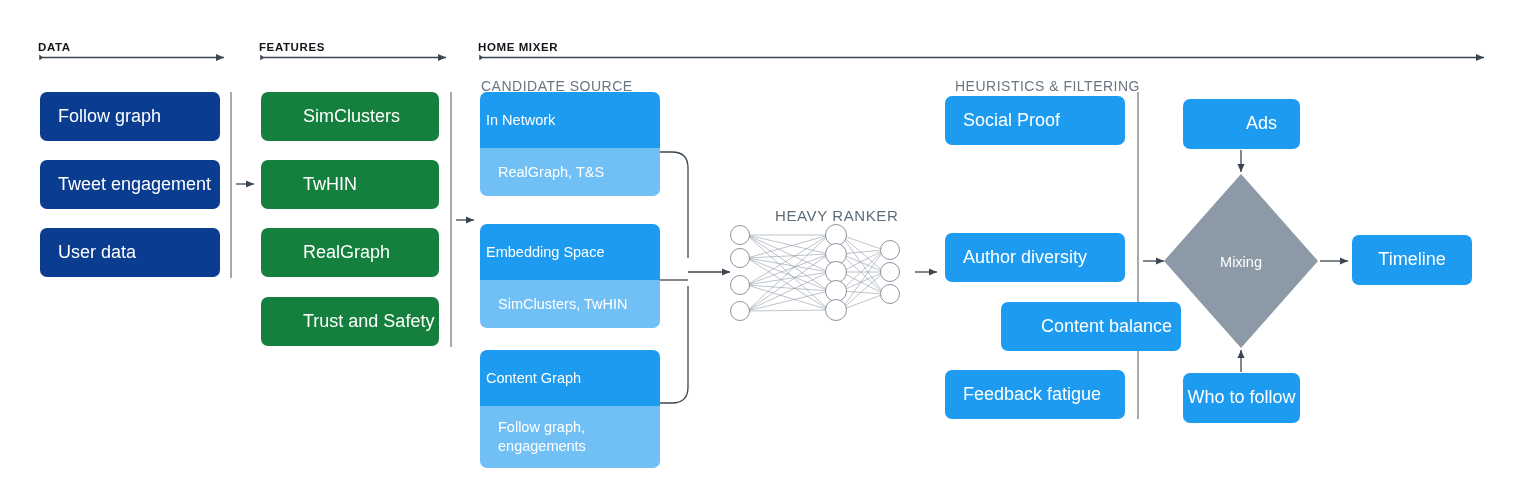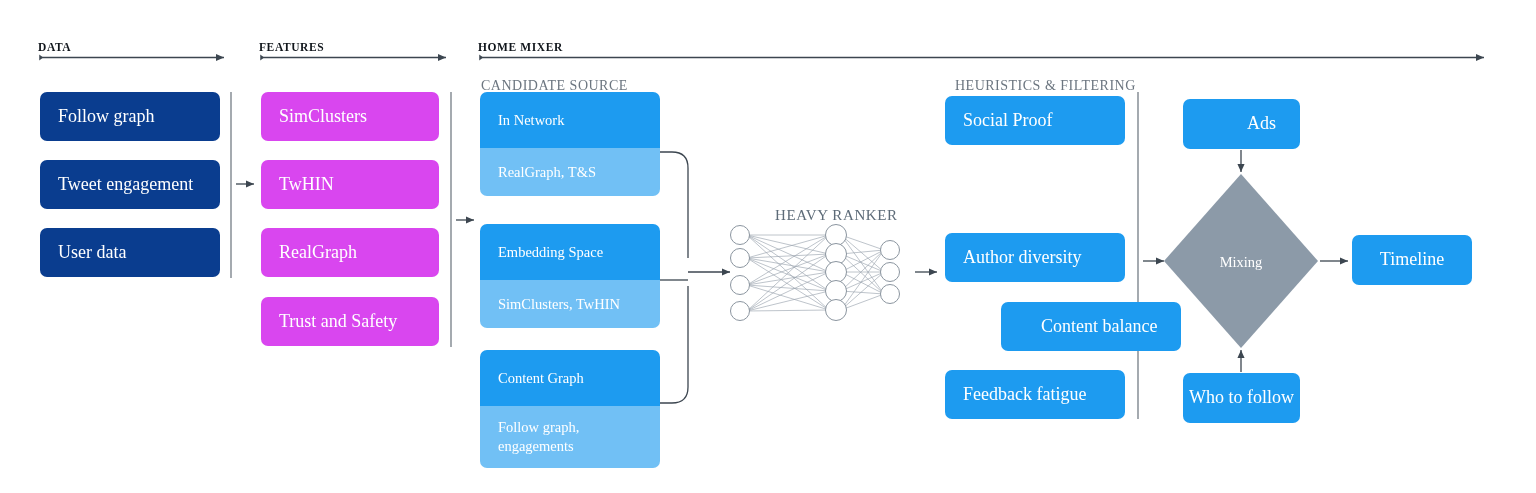--- a/index.html
+++ b/index.html
@@ -2,21 +2,21 @@
 <html><head>
 <meta charset="utf-8">
 <style>
   * { box-sizing: border-box; margin: 0; padding: 0; }
   html, body {
     width: 1536px; height: 493px;
     background: #ffffff;
     font-family: "Liberation Sans", sans-serif;
     overflow: hidden;
   }
-  #stage { position: relative; width: 1536px; height: 388px; font-family: Liberation Serif, serif; }
+  #stage { position: relative; width: 1536px; height: 388px; }
 
   .sec-title {
     position: absolute;
     font-size: 11.5px;
     font-weight: bold;
     letter-spacing: 0.6px;
     color: #11161c;
     white-space: nowrap;
   }
   .sub-title {
@@ -36,37 +36,37 @@
     color: #ffffff;
     font-size: 18px;
     display: flex;
     align-items: center;
     overflow: hidden;
   }
   .node > .lbl { padding-left: 18px; line-height: 1.22; }
   .node.center > .lbl { padding-left: 0; width: 100%; text-align: center; }
 
   .navy { background: #0a3d8f; }
-  .blue { background: #d946ef; }
+  .blue { background: #15803d; padding-left: 24px; }
   .tw   { background: #1d9bf0; }
 
   
   .card {
     position: absolute;
     border-radius: 7px;
     overflow: hidden;
     display: flex;
     flex-direction: column;
     color: #ffffff;
   }
   .card .top {
     background: #1d9bf0;
     flex: 0 0 56px;
     display: flex; align-items: center;
-    padding-left: 18px;
+    padding-left: 6px;
     font-size: 14.5px;
   }
   .card .bot {
     background: #71c0f5;
     flex: 1 1 auto;
     display: flex; align-items: center;
     padding-left: 18px;
     font-size: 14.5px;
     line-height: 1.3;
   }

